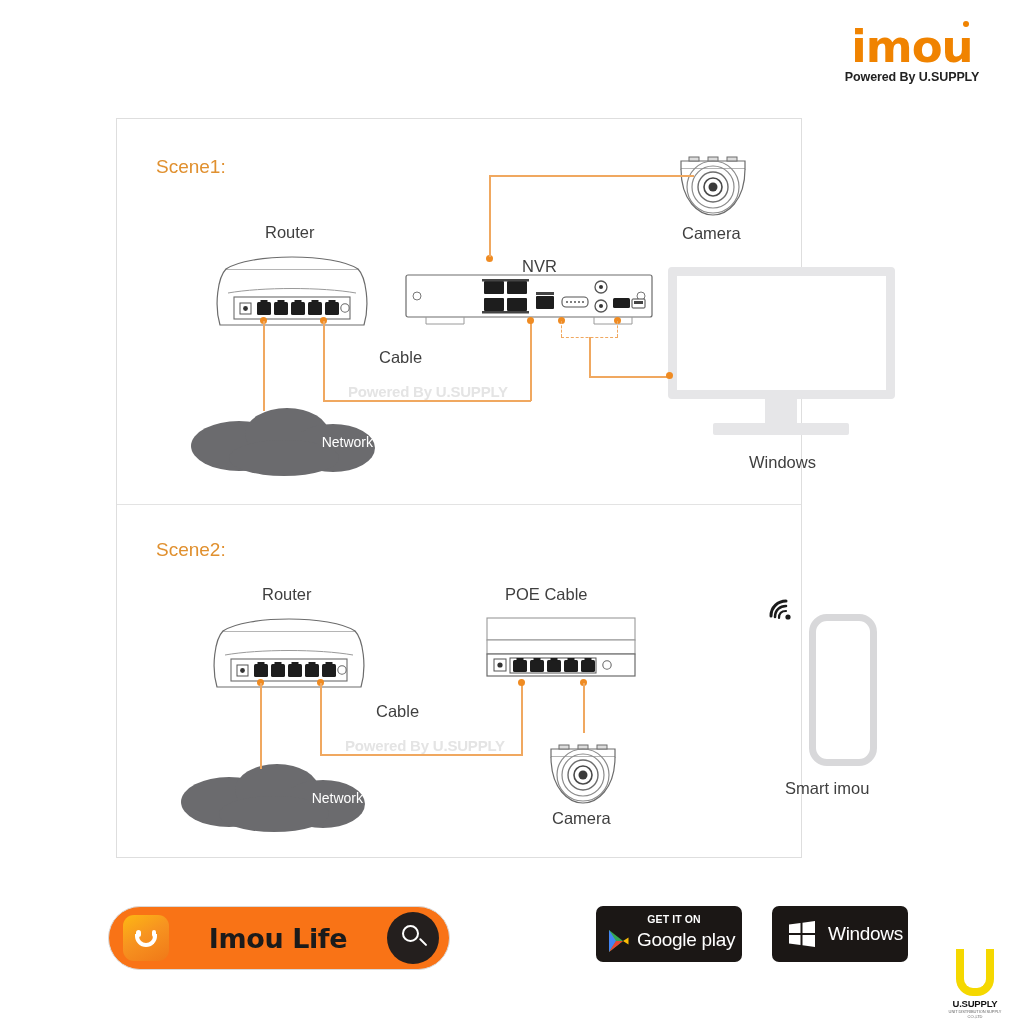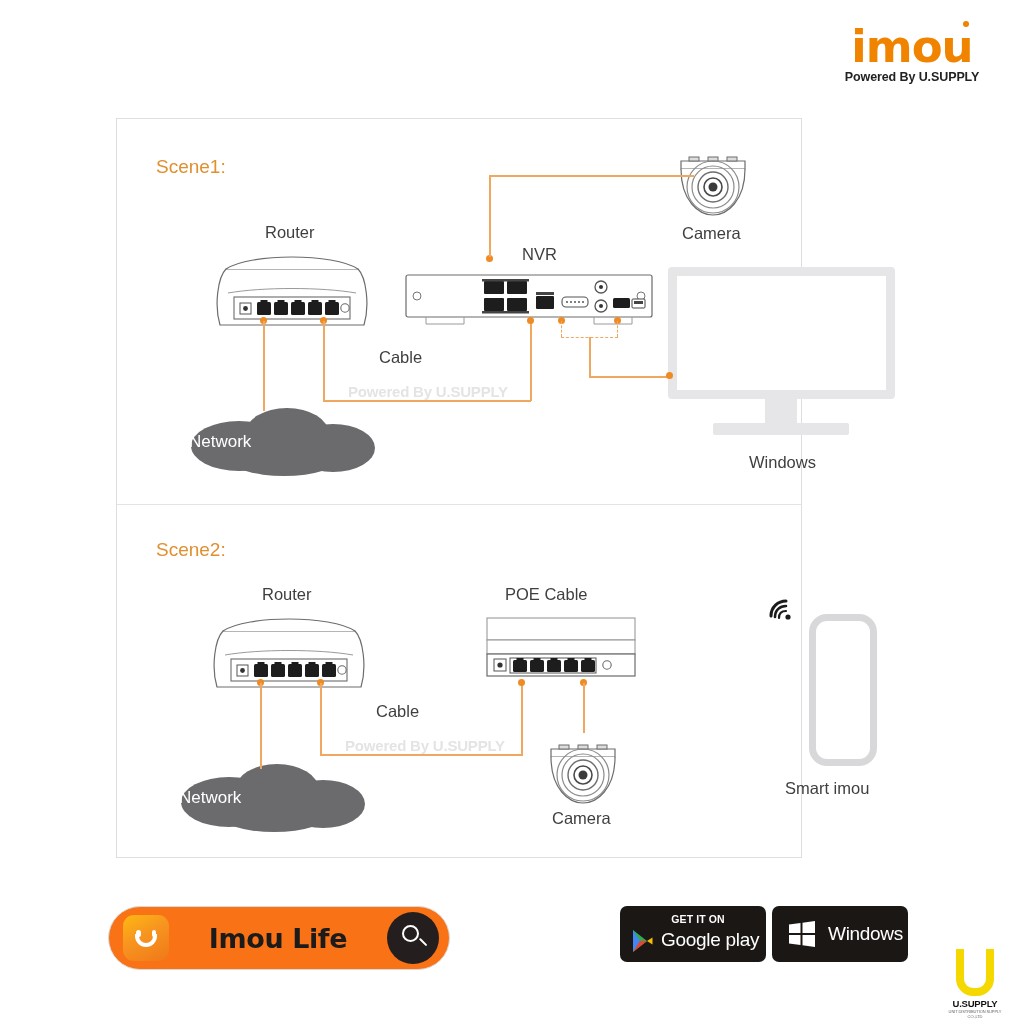--- a/index.html
+++ b/index.html
@@ -72,23 +72,23 @@
     border-left: 1.4px dashed #F0A860;
   }
   .node-dot {
     position: absolute; width: 7px; height: 7px; border-radius: 50%;
     background: #EF8B22;
   }
 
   
   .cloud { position: absolute; }
   .cloud .cloud-text {
-    position: absolute; left: 0; right: 16px; top: 50%;
+    position: absolute; left: 0; right: 6px; top: 50%;
     transform: translateY(-50%);
-    text-align: left; color: #fff; font-size: 17px; z-index: 3;
+    text-align: right; color: #fff; font-size: 14px; z-index: 3;
     font-family: "Liberation Sans", sans-serif;
   }
 
   
   .monitor-frame {
     position: absolute; background: #fff;
     border: 9px solid #e6e6e8; border-radius: 4px;
   }
   .monitor-neck { position: absolute; background: #e6e6e8; }
   .monitor-base { position: absolute; background: #e6e6e8; }
@@ -139,21 +139,21 @@
     position: absolute; left: 31px; top: 29px; width: 10px; height: 2.4px;
     background: #fff; transform: rotate(45deg); border-radius: 2px;
   }
 
   .store-badge {
     position: absolute; top: 6px; height: 56px;
     background: #1b1715; border-radius: 7px;
     display: flex; align-items: center; color: #fff;
   }
   #badge-appstore { left: 468px; width: 146px; padding-left: 12px; }
-  #badge-googleplay { left: 620px; width: 146px; padding-left: 10px; }
+  #badge-googleplay { left: 596px; width: 146px; padding-left: 10px; }
   #badge-windows { left: 772px; width: 136px; padding-left: 14px; }
   .badge-small { font-size: 10.5px; line-height: 1.1; display:block; letter-spacing: 0.1px;}
   .badge-big { font-size: 20px; line-height: 1.1; display:block; letter-spacing: -0.3px;}
 
   #usupply-corner { position: absolute; left: 944px; top: 962px; width: 62px; text-align: center; }
   #usupply-corner .u-mark {
     width: 38px; height: 34px; margin: 0 auto;
     border: 8px solid #F5D800; border-top: none;
     border-radius: 0 0 17px 17px; position: relative;
   }
@@ -203,21 +203,21 @@
         <rect x="99" y="55" width="14" height="13" rx="1.5"></rect>
           <rect x="102.5" y="53" width="7" height="3"></rect>
         <rect x="116" y="55" width="14" height="13" rx="1.5"></rect>
           <rect x="119.5" y="53" width="7" height="3"></rect>
         <rect x="133" y="55" width="14" height="13" rx="1.5"></rect>
           <rect x="136.5" y="53" width="7" height="3"></rect>
       </g>
       <circle cx="153" cy="61" r="4.2" fill="#fff" stroke="#6a6a6a" stroke-width="1.1"></circle>
     </svg>
 
-    <div class="dev-label" style="left:405px; top:126px;">NVR</div>
+    <div class="dev-label" style="left:405px; top:138px;">NVR</div>
     <svg style="position:absolute; left:287px; top:152px;" width="250" height="60" viewBox="0 0 250 60">
       <rect x="2" y="4" width="246" height="42" rx="2" fill="#fff" stroke="#6c6c6c" stroke-width="1.2"></rect>
       <path d="M22 46 L22 53 L60 53 L60 46" fill="none" stroke="#9a9a9a" stroke-width="1"></path>
       <path d="M190 46 L190 53 L228 53 L228 46" fill="none" stroke="#9a9a9a" stroke-width="1"></path>
       <circle cx="13" cy="25" r="4" fill="#fff" stroke="#777" stroke-width="1"></circle>
       <circle cx="237" cy="25" r="4" fill="#fff" stroke="#777" stroke-width="1"></circle>
       <g fill="#1d1d1d">
         <rect x="80" y="10" width="20" height="13" rx="1"></rect>
           <rect x="103" y="10" width="20" height="13" rx="1"></rect>
         <rect x="80" y="27" width="20" height="13" rx="1"></rect>

